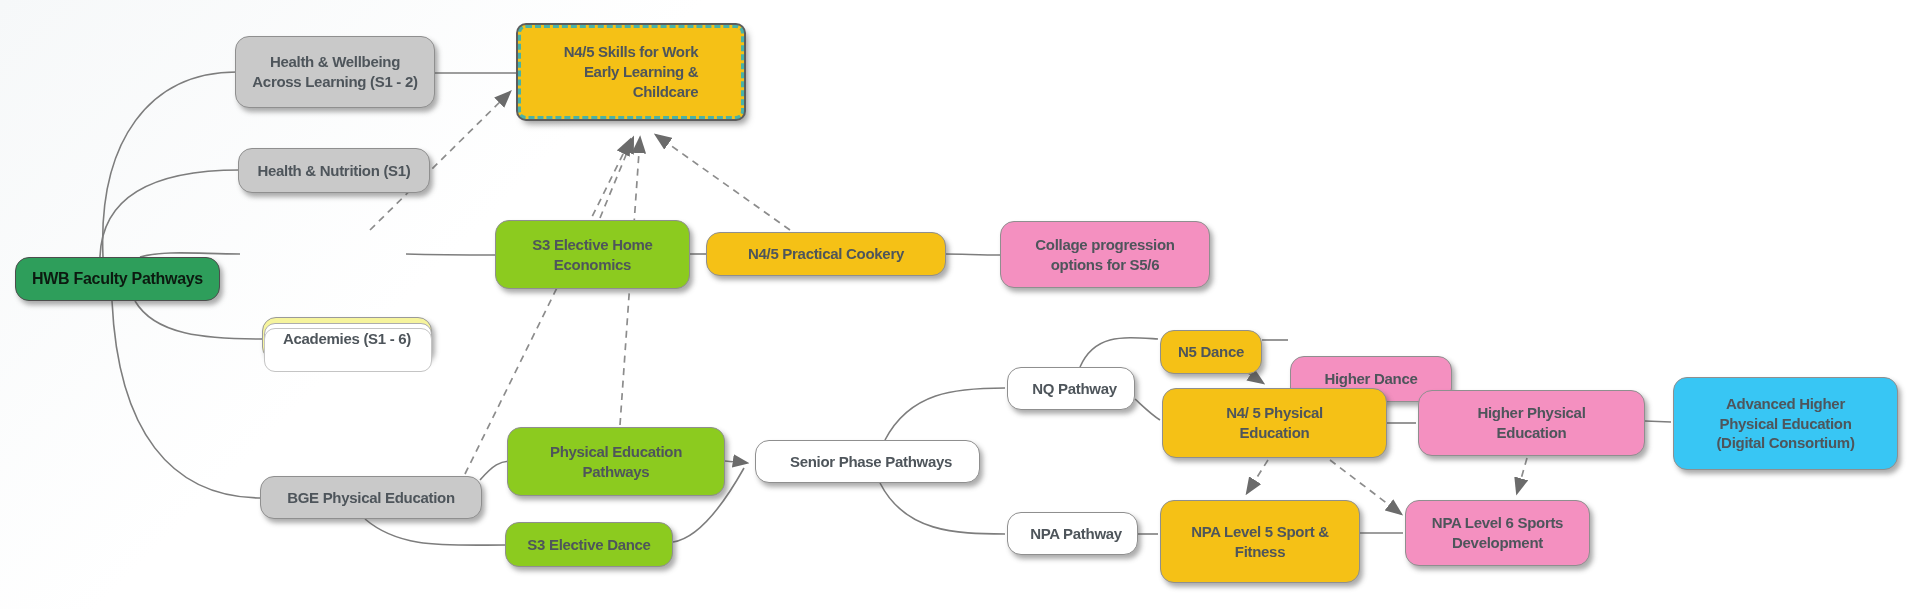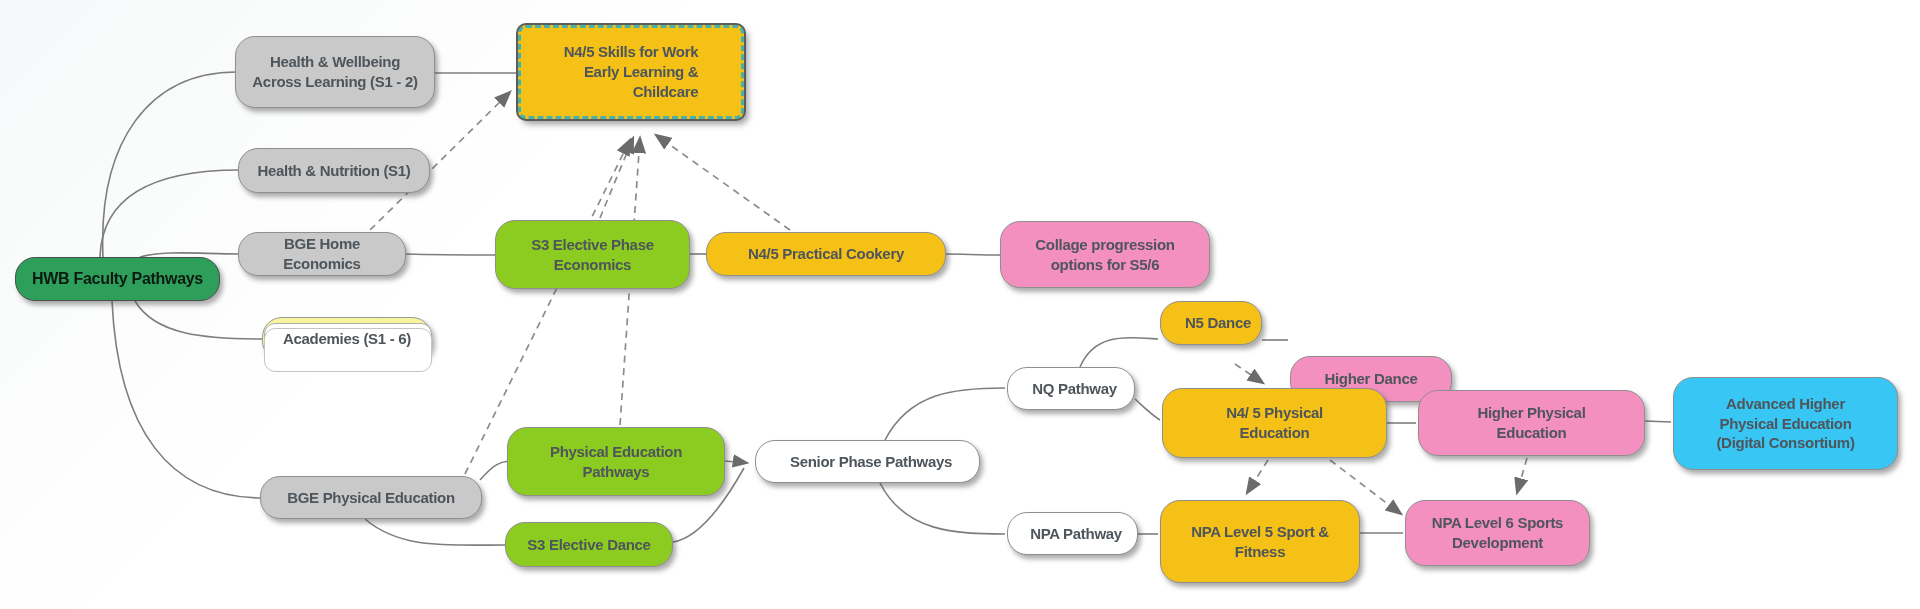--- a/index.html
+++ b/index.html
@@ -5,21 +5,21 @@
   html,body{margin:0;padding:0;background:#ffffff;}
   #stage{
     position:relative;width:1920px;height:609px;overflow:hidden;
     background:linear-gradient(135deg,#f6f8f9 0%,#ffffff 28%);
     font-family:"Liberation Sans","DejaVu Sans",sans-serif;
   }
   svg.wires{position:absolute;left:0;top:0;width:1920px;height:609px;z-index:1;}
   .node{
     position:absolute;z-index:3;box-sizing:border-box;
     display:flex;align-items:center;justify-content:center;text-align:center;
-    border:1.6px solid #8f8f8f;border-radius:20px;
+    border:1.6px solid #8f8f8f;border-radius:14px;
     padding:4px 10px;
     font-weight:bold;font-size:15px;line-height:1.32;letter-spacing:-0.3px;
     color:#4e555b;
     box-shadow:3px 4px 5px rgba(70,70,70,.45);
     cursor:default;
   }
   .lbl{white-space:pre-line;}
   .gray  {background:#c9c9c9;}
   .lime  {background:#8ccb1f;}
   .gold  {background:#f5c116;}
@@ -96,40 +96,37 @@
 
   <div class="node gray" style="left:235px;top:36px;width:200px;height:72px;">
       <span class="lbl">Health &amp; Wellbeing
 Across Learning (S1 - 2)</span>
     </div>
 
   <div class="node gray" style="left:238px;top:148px;width:192px;height:45px;">
       <span class="lbl">Health &amp; Nutrition (S1)</span>
     </div>
 
-  <div class="node gray" style="left:238px;top:232px;width:168px;height:44px;">
-      <span class="lbl">BGE Home Economics</span>
-    </div>
 
   <div class="node paley stack" style="left:262px;top:317px;width:170px;height:44px;">
       <span class="lbl">Academies (S1 - 6)</span>
     </div>
 
   <div class="node gray" style="left:260px;top:476px;width:222px;height:43px;">
       <span class="lbl">BGE Physical Education</span>
     </div>
 
   <div class="node sel" style="left:518px;top:25px;width:226px;height:94px;">
       <span class="lbl">N4/5 Skills for Work
 Early Learning &amp;
 Childcare</span>
     </div>
 
   <div class="node lime" style="left:495px;top:220px;width:195px;height:69px;">
-      <span class="lbl">S3 Elective Phase
+      <span class="lbl">S3 Elective Home
 Economics</span>
     </div>
 
   <div class="node gold" style="left:706px;top:232px;width:240px;height:44px;">
       <span class="lbl">N4/5 Practical Cookery</span>
     </div>
 
   <div class="node pink" style="left:1000px;top:221px;width:210px;height:67px;">
       <span class="lbl">Collage progression
 options for S5/6</span>
@@ -149,21 +146,21 @@
     </div>
 
   <div class="node white" style="left:1007px;top:367px;width:128px;height:43px;">
       <span class="lbl">NQ Pathway</span>
     </div>
 
   <div class="node white" style="left:1007px;top:512px;width:131px;height:43px;">
       <span class="lbl">NPA Pathway</span>
     </div>
 
-  <div class="node gold" style="left:1160px;top:301px;width:102px;height:44px;justify-content:flex-end;">
+  <div class="node gold" style="left:1160px;top:330px;width:102px;height:44px;">
       <span class="lbl">N5 Dance</span>
     </div>
 
   <div class="node pink" style="left:1290px;top:313px;width:162px;height:46px;margin-top:43px;">
       <span class="lbl">Higher Dance</span>
     </div>
 
   <div class="node gold" style="left:1162px;top:388px;width:225px;height:70px;">
       <span class="lbl">N4/ 5 Physical
 Education</span>

